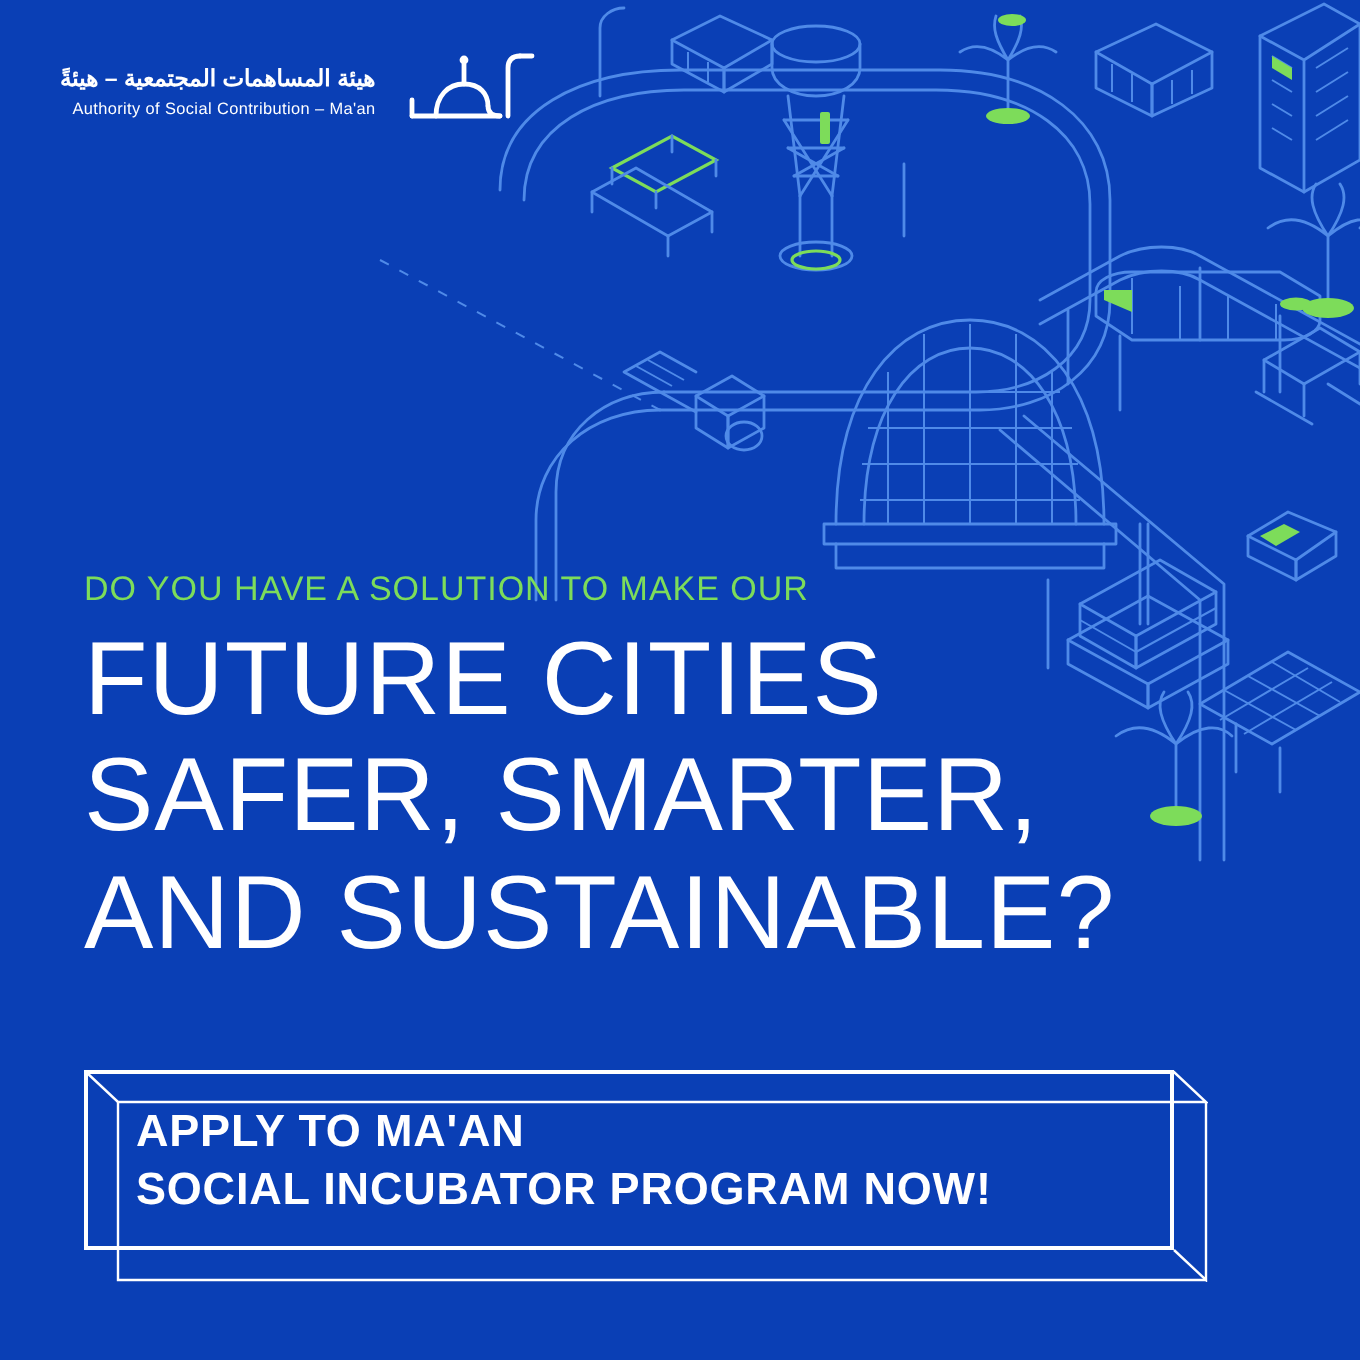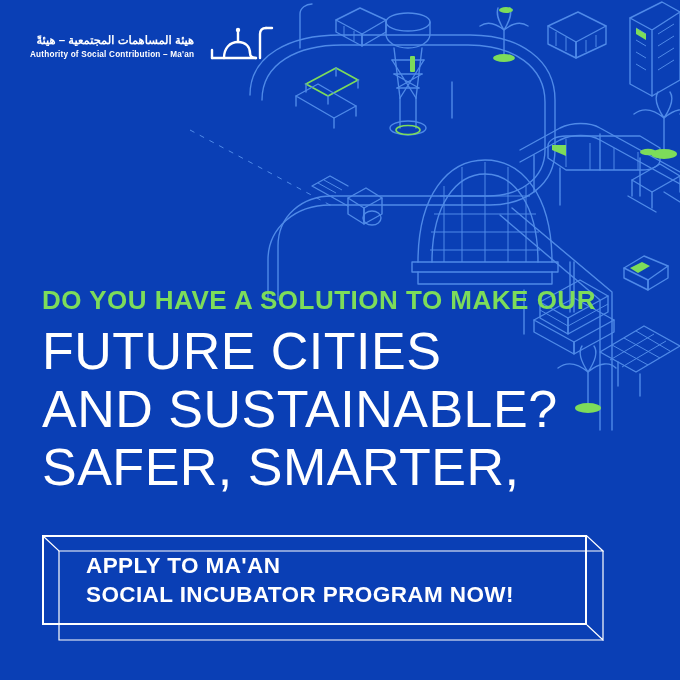--- a/index.html
+++ b/index.html
@@ -37,40 +37,40 @@
   #logo .logo-ar {
     font-size: 11.5px;
     letter-spacing: 0.5px;
     font-weight: bold;
     white-space: nowrap;
     direction: rtl;
     line-height: 1.3;
   }
   #logo .logo-en {
     font-size: 8.2px;
-    font-weight: bold;
+    font-weight: normal;
     white-space: nowrap;
     letter-spacing: 0.2px;
     margin-top: 3px;
   }
   #logo .logo-mark {
     width: 74px; height: 44px;
     position: relative;
   }
   
   #headline {
     position: absolute;
     left: 42px;
     top: 285px;
     width: 600px;
   }
   .head-small {
     color: #7ddc5a;
-    font-size: 26px;
-    font-weight: bold;
+    font-size: 17px;
+    font-weight: normal;
     letter-spacing: 0.5px;
     line-height: 1.18;
     text-transform: uppercase;
   }
   .head-big {
     color: #ffffff;
     font-size: 52px;
     font-weight: normal;
     letter-spacing: 0.5px;
     line-height: 1.12;
@@ -88,21 +88,21 @@
   }
   #cta .cta-box {
     position: absolute;
     left: 0; top: 0;
     width: 545px; height: 90px;
     border: 2px solid #ffffff;
     background: transparent;
     display: flex;
     flex-direction: column;
     justify-content: center;
-    padding-left: 42px;
+    padding-left: 24px;
   }
   #cta .cta-shadow {
     position: absolute;
     left: 0; top: 0;
     width: 562px; height: 106px;
     pointer-events: none;
   }
   .cta-line {
     color: #ffffff;
     font-size: 22.5px;
@@ -292,22 +292,22 @@
     </div>
   </div>
 
   <div id="headline">
     <div class="head-small">
       <span class="line">DO YOU HAVE A</span>
       <span class="line">SOLUTION TO MAKE OUR</span>
     </div>
     <div class="head-big">
       <span class="line">FUTURE CITIES</span>
+      <span class="line">SAFER, SMARTER,</span>
       <span class="line">AND SUSTAINABLE?</span>
-      <span class="line">SAFER, SMARTER,</span>
     </div>
   </div>
 
   <div id="cta">
     <svg class="cta-shadow" viewBox="0 0 562 106" xmlns="http://www.w3.org/2000/svg">
       <g fill="none" stroke="#ffffff" stroke-width="1.2">
         <path d="M1 1 L17 16 L561 16 L545 1 Z"></path>
         <path d="M561 16 L561 105 L545 90"></path>
         <path d="M17 16 L17 105 L561 105"></path>
       </g>

